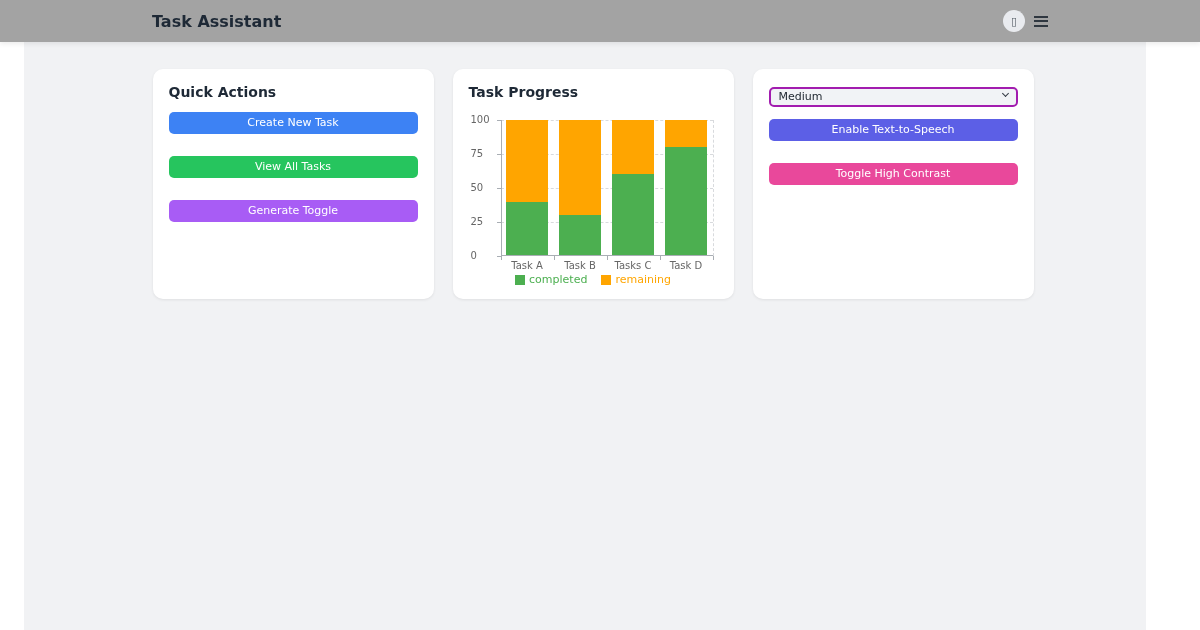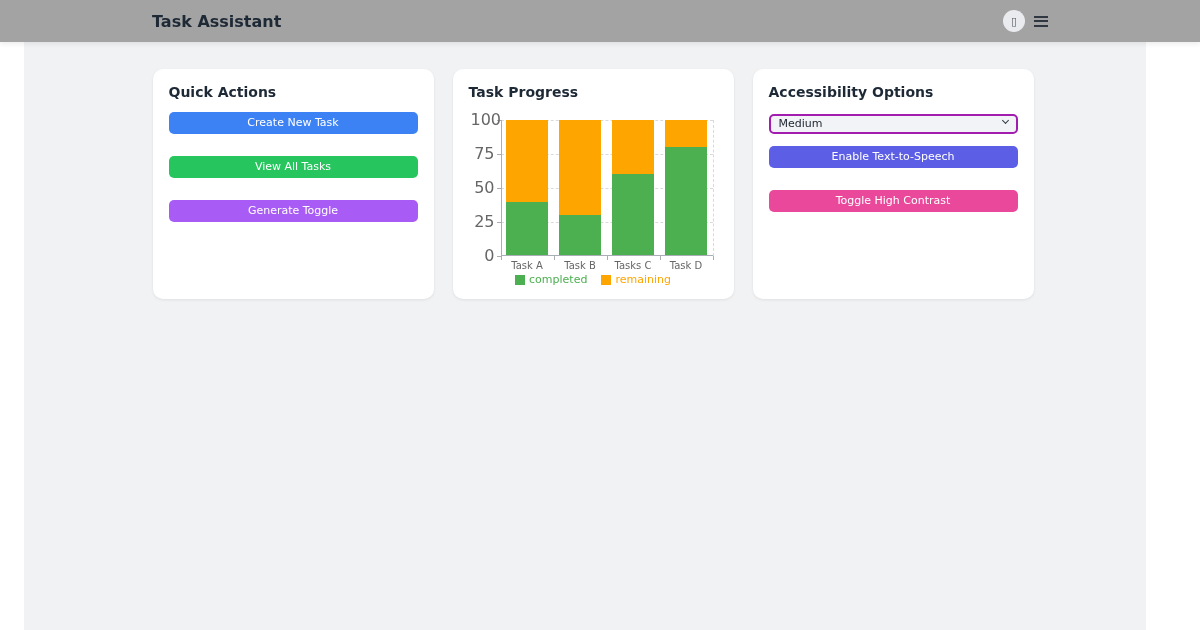--- a/index.html
+++ b/index.html
@@ -120,21 +120,21 @@
   
   .chart {
     position: relative;
     width: 248px; height: 160px;
     margin-top: 6px;
   }
   .gridline   { position: absolute; height: 0; border-top: 1px dashed #d8dadd; }
   .vgridline  { position: absolute; width: 0;  border-left: 1px dashed #d8dadd; }
   .ytickmark  { position: absolute; width: 4px; height: 0; border-top: 1px solid #a9aeb4; }
   .xtickmark  { position: absolute; width: 0; height: 4px; border-left: 1px solid #a9aeb4; }
-  .ylabel     { position: absolute; font-size: 16px; color: #666666; width: 24px; text-align: right; line-height: 10px; }
+  .ylabel     { position: absolute; font-size: 10px; color: #666666; width: 24px; line-height: 10px; }
   .xlabel     { position: absolute; font-size: 10px; color: #666666; text-align: center; line-height: 12px; }
   .axis       { position: absolute; border-left: 1px solid #a9aeb4; border-bottom: 1px solid #a9aeb4; }
   .bar        { position: absolute; }
   .legend {
     display: flex; justify-content: center; align-items: center;
     gap: 14px;
     font-size: 11px;
     margin-top: 1px;
   }
   .legend-item { display: inline-flex; align-items: center; gap: 4px; cursor: pointer; }
@@ -210,21 +210,20 @@
             <span style="color:#4caf50">completed</span>
           </span>
           <span class="legend-item">
             <span class="legend-swatch" style="background:#ffa500"></span>
             <span style="color:#ffa500">remaining</span>
           </span>
         </div>
     </section>
 
     <section class="card">
-      <h2 class="card-title">Accessibility Options</h2>
       <div class="select-wrap">
         <select>
           <option>Medium</option>
         </select>
         <span class="chevron"></span>
       </div>
       <button class="action-btn" style="background-color: rgb(92, 95, 230);">Enable Text-to-Speech</button>
       <button class="action-btn" style="background-color: rgb(233, 72, 155);">Toggle High Contrast</button>
     </section>
 

